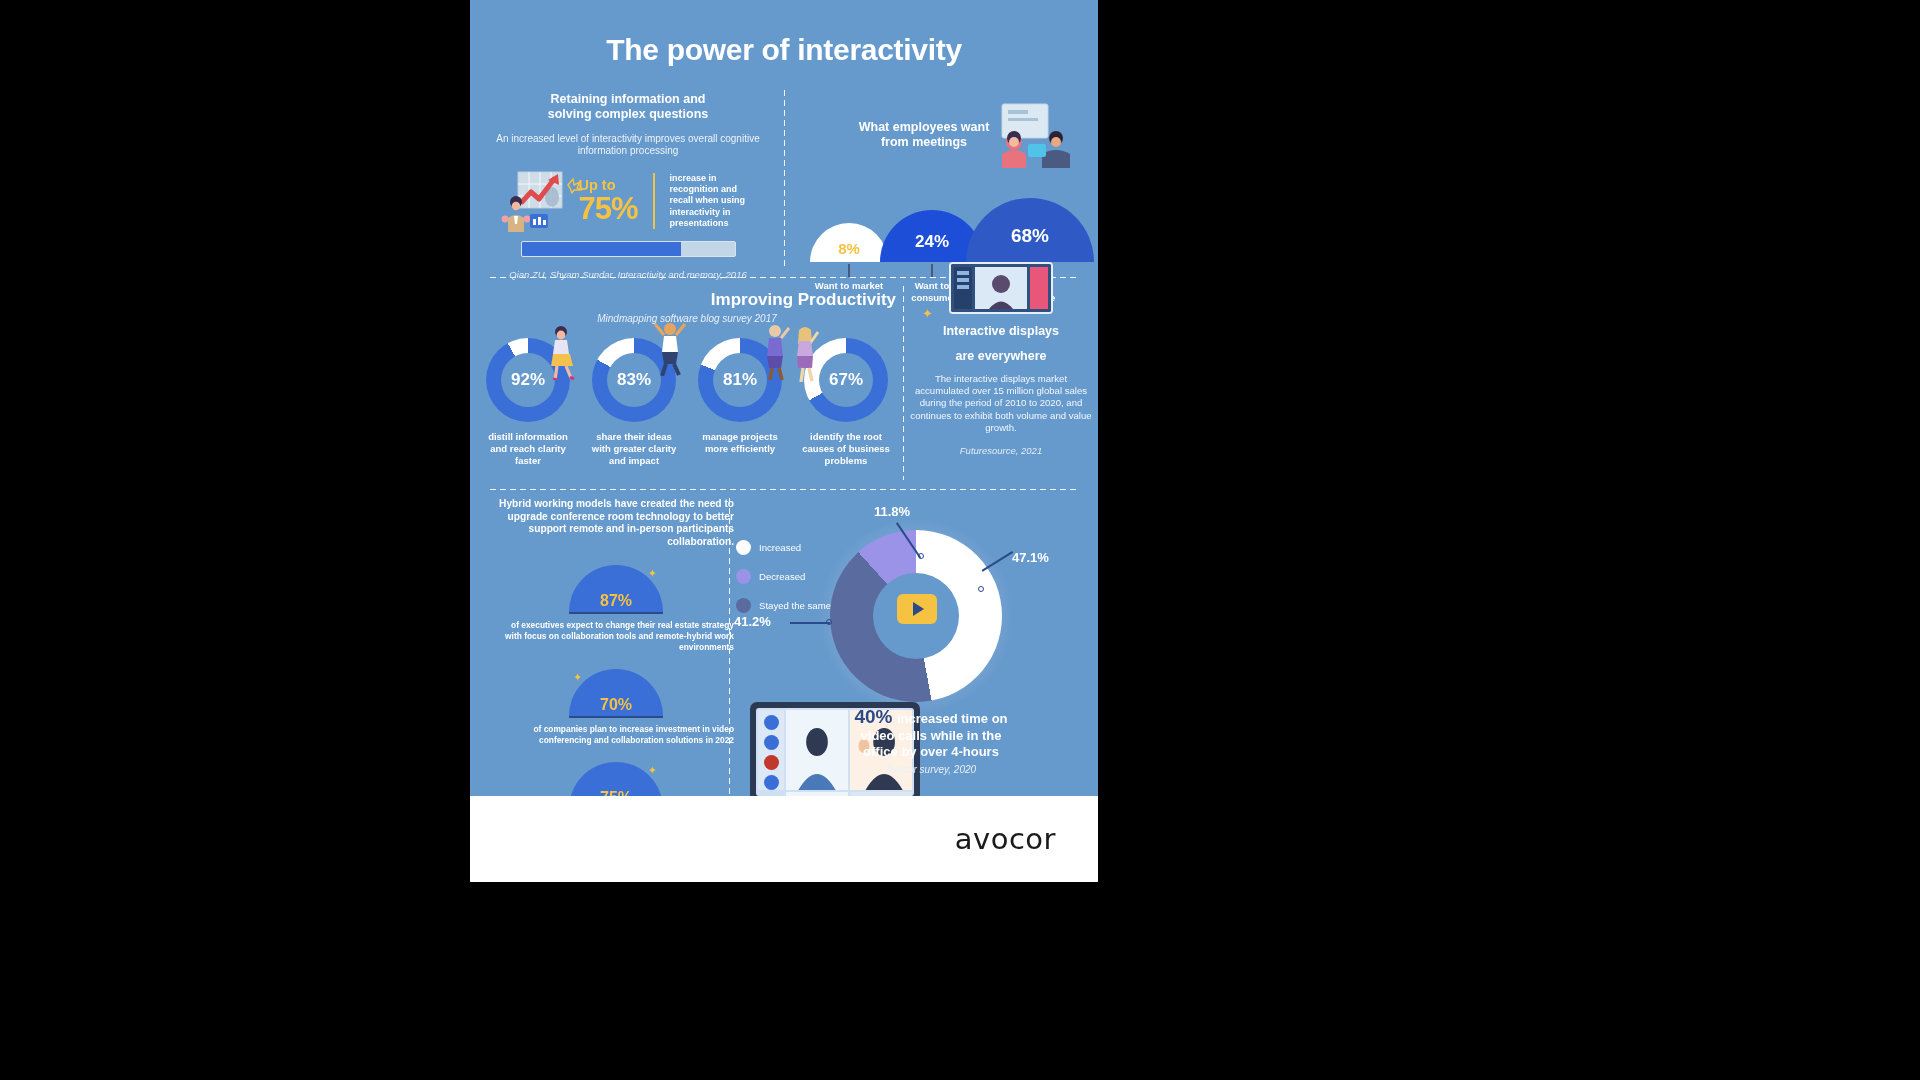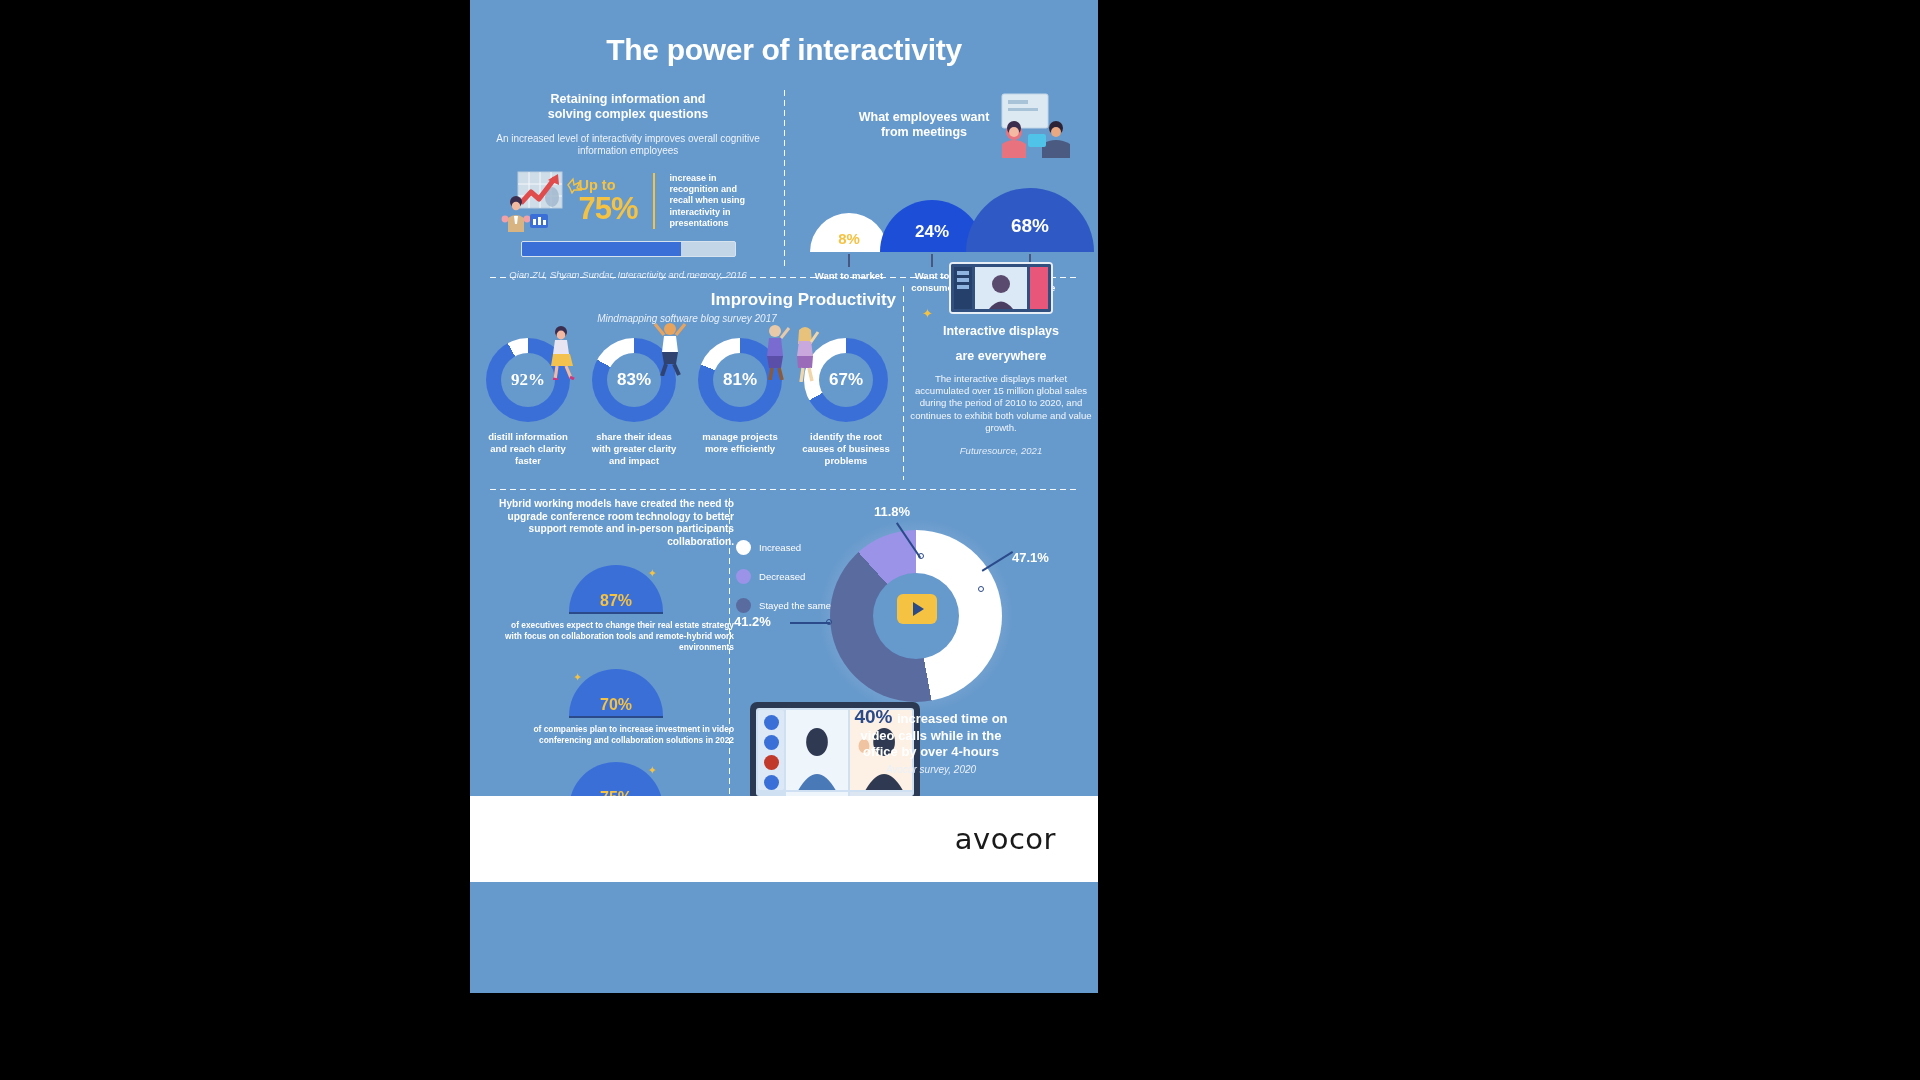--- a/index.html
+++ b/index.html
@@ -2,21 +2,21 @@
 <html><head>
 <meta charset="utf-8">
 <style>
   * { margin:0; padding:0; box-sizing:border-box; }
   html,body { width:1920px; height:1080px; background:#000; overflow:hidden;
     font-family:"Liberation Sans", sans-serif; }
 
   #stage { position:relative; width:1920px; height:1080px; background:#000; }
 
   
-  #poster { position:absolute; left:470px; top:0; width:628px; height:993px;
+  #poster { position:absolute; left:470px; top:0; width:628px; height:882px;
             background:#6699cc; overflow:hidden; }
   #footer  { position:absolute; left:470px; top:796px; width:628px; height:86px;
              background:#ffffff; }
 
   .ttl { position:absolute; width:100%; text-align:center; color:#fff;
          font-weight:bold; font-size:30px; letter-spacing:-.3px; top:33px; }
 
   
   .c  { text-align:center; }
 
@@ -45,21 +45,21 @@
   .rtxt { font-size:9px; color:#ffffff; line-height:11.2px; font-weight:bold;
           text-align:left; width:86px; }
 
   .pbar { width:215px; height:16px; background:#c3d6e8; border-radius:2px;
           margin:9px auto 0; position:relative; overflow:hidden;
           border:1px solid #d7e4f0; }
   .pbar > i { position:absolute; left:0; top:0; bottom:0; width:75%;
               background:#3a6fd8; display:block; }
 
   
-  #panB { position:absolute; left:318px; top:110px; width:302px; }
+  #panB { position:absolute; left:318px; top:120px; width:302px; }
   #panB .h { font-size:12.5px; font-weight:bold; color:#fff; line-height:15px;
              text-align:center; padding-right:30px; }
   .domes { position:absolute; left:20px; top:62px; width:270px; height:80px; }
   .dome { position:absolute; bottom:0; border-top-left-radius:1000px;
           border-top-right-radius:1000px; display:flex; align-items:center;
           justify-content:center; }
   .dome span { font-size:17px; font-weight:bold; position:relative; top:6px; }
   #d1 { left:2px;   width:78px;  height:39px; background:#ffffff; }
   #d1 span { color:#f5c242; font-size:15px; }
   #d2 { left:72px;  width:104px; height:52px; background:#1d4ed8; }
@@ -168,21 +168,21 @@
 
     <div class="dotv" style="left:432px; top:284px; height:196px;"></div>
 
     <div class="doth" style="left:18px; top:488px; width:592px;"></div>
 
     <div class="dotv" style="left:258px; top:496px; height:300px;"></div>
 
     <div id="panA">
       <div class="h c">Retaining information and</div>
       <div class="h c">solving complex questions</div>
-      <div class="s c">An increased level of interactivity improves overall cognitive information employees</div>
+      <div class="s c">An increased level of interactivity improves overall cognitive information processing</div>
 
       <div class="statrow">
         <div class="illusA">
           <svg width="72" height="62" viewBox="0 0 72 62">
             <rect x="18" y="2" width="44" height="36" fill="#cfdde9" stroke="#b9cddd"></rect>
             <g stroke="#ffffff" stroke-width="1" opacity=".8">
               <line x1="29" y1="2" x2="29" y2="38"></line>
                 <line x1="40" y1="2" x2="40" y2="38"></line>
               <line x1="51" y1="2" x2="51" y2="38"></line>
               <line x1="18" y1="14" x2="62" y2="14"></line>
@@ -270,21 +270,21 @@
       </div>
     </div>
 
     <div id="panC">
       <div class="h">Improving Productivity</div>
       <div class="sb">Mindmapping software blog survey 2017</div>
 
       <div class="donuts">
 
         <div class="dwrap">
-          <div style="position:relative;font-family:Liberation Serif, serif;">
+          <div style="position:relative;">
             <div class="donut" style="background:conic-gradient(#3a6fd8 0 92%, #ffffff 92% 100%);">
               <b>92%</b>
             </div>
             <svg width="34" height="56" viewBox="0 0 34 56" style="position:absolute; right:-4px; top:-14px;">
               <circle cx="15" cy="8" r="6" fill="#3a2d4d"></circle>
               <circle cx="15" cy="11" r="4.4" fill="#f3b9a2"></circle>
               <path d="M9 16 L21 16 L23 30 L7 30 Z" fill="#e8e4f2"></path>
               <path d="M7 30 L24 30 L27 42 L5 42 Z" fill="#f2c14e"></path>
               <path d="M11 42 L9 56" stroke="#f3b9a2" stroke-width="3.2"></path>
               <path d="M20 42 L25 54" stroke="#f3b9a2" stroke-width="3.2"></path>

